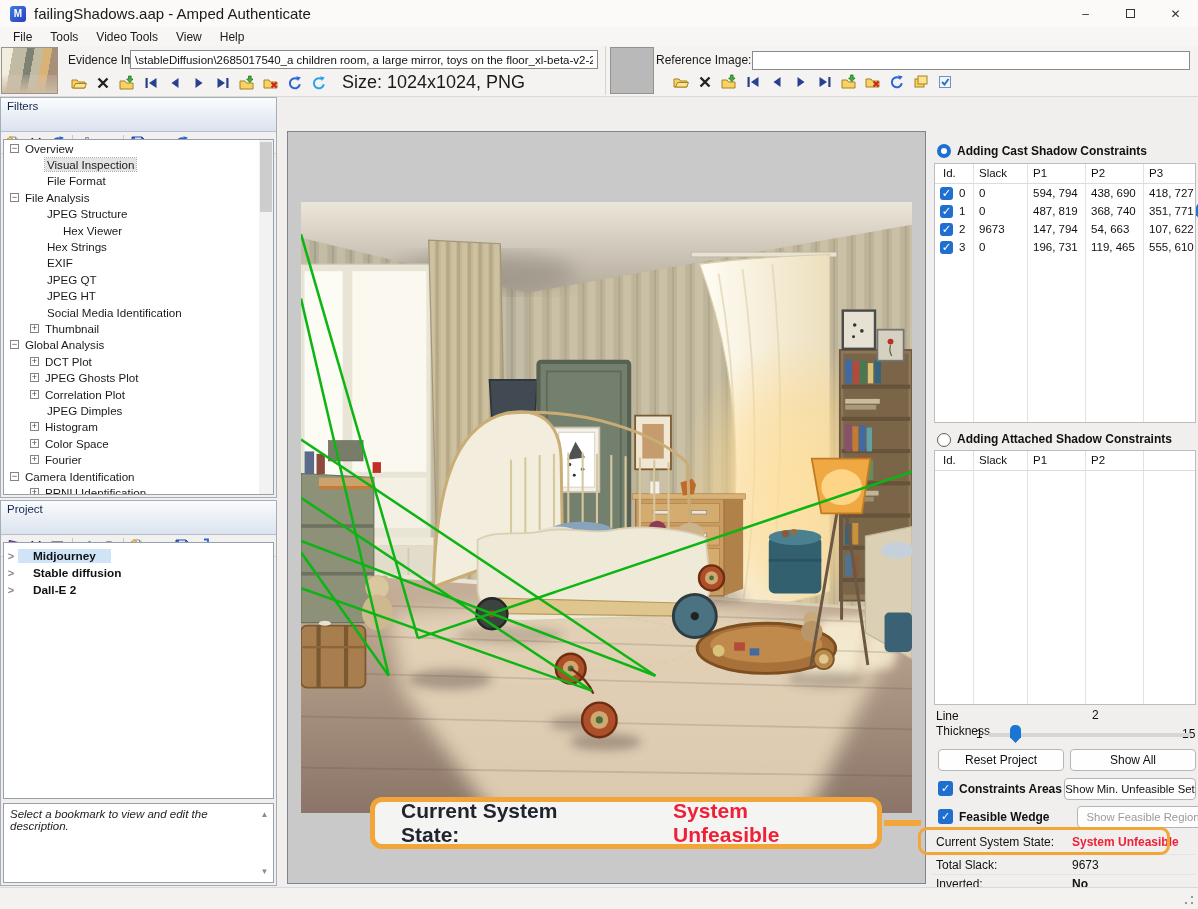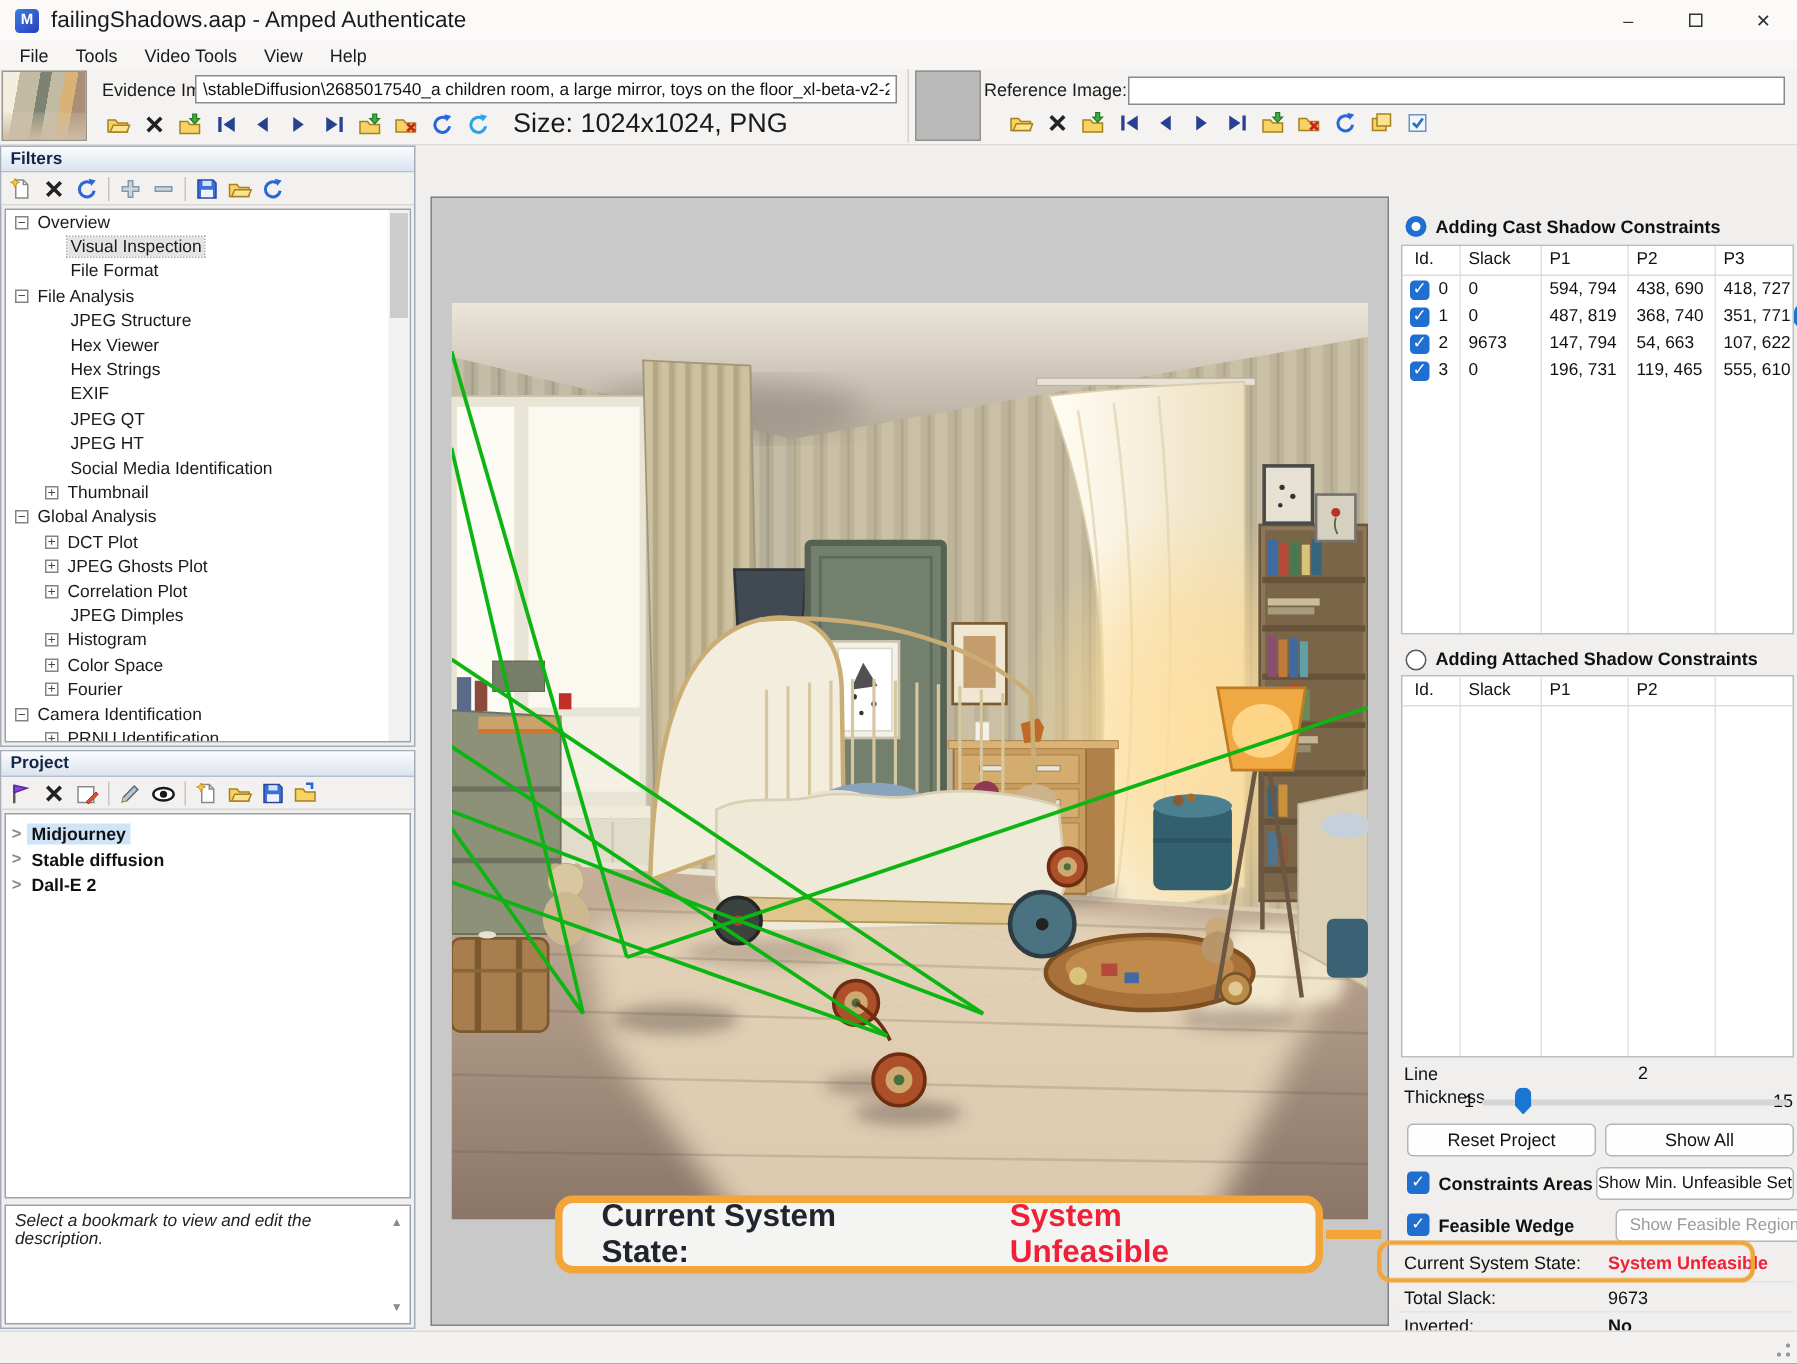--- a/index.html
+++ b/index.html
@@ -23,33 +23,33 @@
   .tgroup{position:absolute;top:0;height:49px;border-right:1px solid #d6d3cd;}
   .tlabel{position:absolute;font-size:12px;color:#1a1a1a;}
   .tfield{position:absolute;height:19px;border:1px solid #8a8a8a;background:#fff;font-size:11.5px;color:#111;padding:1px 4px;}
   .ticons{position:absolute;display:flex;align-items:center;gap:2px;}
   .tbtn{width:22px;height:20px;display:inline-flex;align-items:center;justify-content:center;border-radius:3px;}
   .tsep{width:1px;height:16px;background:#c9c6c0;margin:0 3px;}
   .sizetext{font-size:18px;color:#1a1a1a;margin-left:10px;white-space:nowrap;}
   .ref-thumb{position:absolute;left:610px;top:1px;width:44px;height:47px;background:#b9b9b9;border:1px solid #979289;}
   
   .panel{position:absolute;left:0;width:277px;background:#f0efed;border:1px solid #a5adb8;}
-  .phead{height:17px;background:linear-gradient(#fafcfe,#dbe3ee);border-bottom:1px solid #b6bfcc;color:#13264a;font-size:11.5px;padding:2px 6px;font-weight:bold;}
+  .phead{height:34px;background:linear-gradient(#fafcfe,#dbe3ee);border-bottom:1px solid #b6bfcc;color:#13264a;font-size:11.5px;padding:2px 6px;}
   .ptools{height:22px;display:flex;align-items:center;padding-left:2px;background:#f2f1ef;border-bottom:1px solid #dad7d2;}
   .treebox{position:absolute;left:2px;right:2px;background:#fff;border:1px solid #98a0ac;overflow:hidden;}
   .titem{display:flex;align-items:center;height:16.4px;font-size:11.6px;color:#1a1a1a;white-space:nowrap;}
   .gbox{width:9px;height:9px;border:1px solid #848484;background:#fff;font-size:9px;line-height:7px;text-align:center;color:#444;flex:none;}
   .gspace{width:11px;flex:none;}
   .tlab{margin-left:4px;padding:0 2px;}
   .tlab.sel{background:#e4e4e4;outline:1px dotted #aaa;}
   .vscroll{position:absolute;right:3px;width:14px;background:#f2f2f2;}
   .vthumb{position:absolute;left:1px;width:12px;background:#cdcdcd;}
   .proj-item{display:flex;align-items:center;height:17px;font-size:11.8px;font-weight:bold;color:#111;}
   .chev{color:#8a8a8a;font-size:11px;width:14px;text-align:center;flex:none;}
-  .proj-lab{padding:0 3px;}
+  .proj-lab{padding:0 15px;}
   .proj-lab.sel{background:#cfe5f7;}
   .descbox{position:absolute;left:2px;right:2px;background:#fff;border:1px solid #98a0ac;font-size:11.5px;font-style:italic;color:#222;padding:4px 20px 4px 6px;}
   .sarrow{position:absolute;right:2px;width:13px;font-size:8px;color:#8a8a8a;text-align:center;}
   
   .canvas{position:absolute;left:287px;top:131px;width:639px;height:753px;background:#c9c9c9;border:1px solid #7e848c;}
   .photo{position:absolute;left:13px;top:70px;width:611px;height:611px;}
   .photo svg{position:absolute;left:0;top:0;}
   .callout{position:absolute;left:82px;top:665px;width:512px;height:52px;background:#f4f4f2;border:5px solid #f2a63a;border-radius:12px;display:flex;align-items:center;padding:0 26px;}
   .callout .cl{font-size:21px;font-weight:600;color:#20242e;}
   .callout .cv{font-size:21px;font-weight:600;color:#ef2038;margin-left:62px;}
@@ -324,21 +324,21 @@
           <span class="tlab">File Format</span>
         </div>
         <div class="titem" style="padding-left: 6px;">
           <span class="gbox">−</span>
           <span class="tlab">File Analysis</span>
         </div>
         <div class="titem" style="padding-left: 26px;">
           <span class="gspace"></span>
           <span class="tlab">JPEG Structure</span>
         </div>
-        <div class="titem" style="padding-left: 26px;">
+        <div class="titem" style="padding-left: 42px;">
           <span class="gspace"></span>
           <span class="tlab">Hex Viewer</span>
         </div>
         <div class="titem" style="padding-left: 26px;">
           <span class="gspace"></span>
           <span class="tlab">Hex Strings</span>
         </div>
         <div class="titem" style="padding-left: 26px;">
           <span class="gspace"></span>
           <span class="tlab">EXIF</span>

